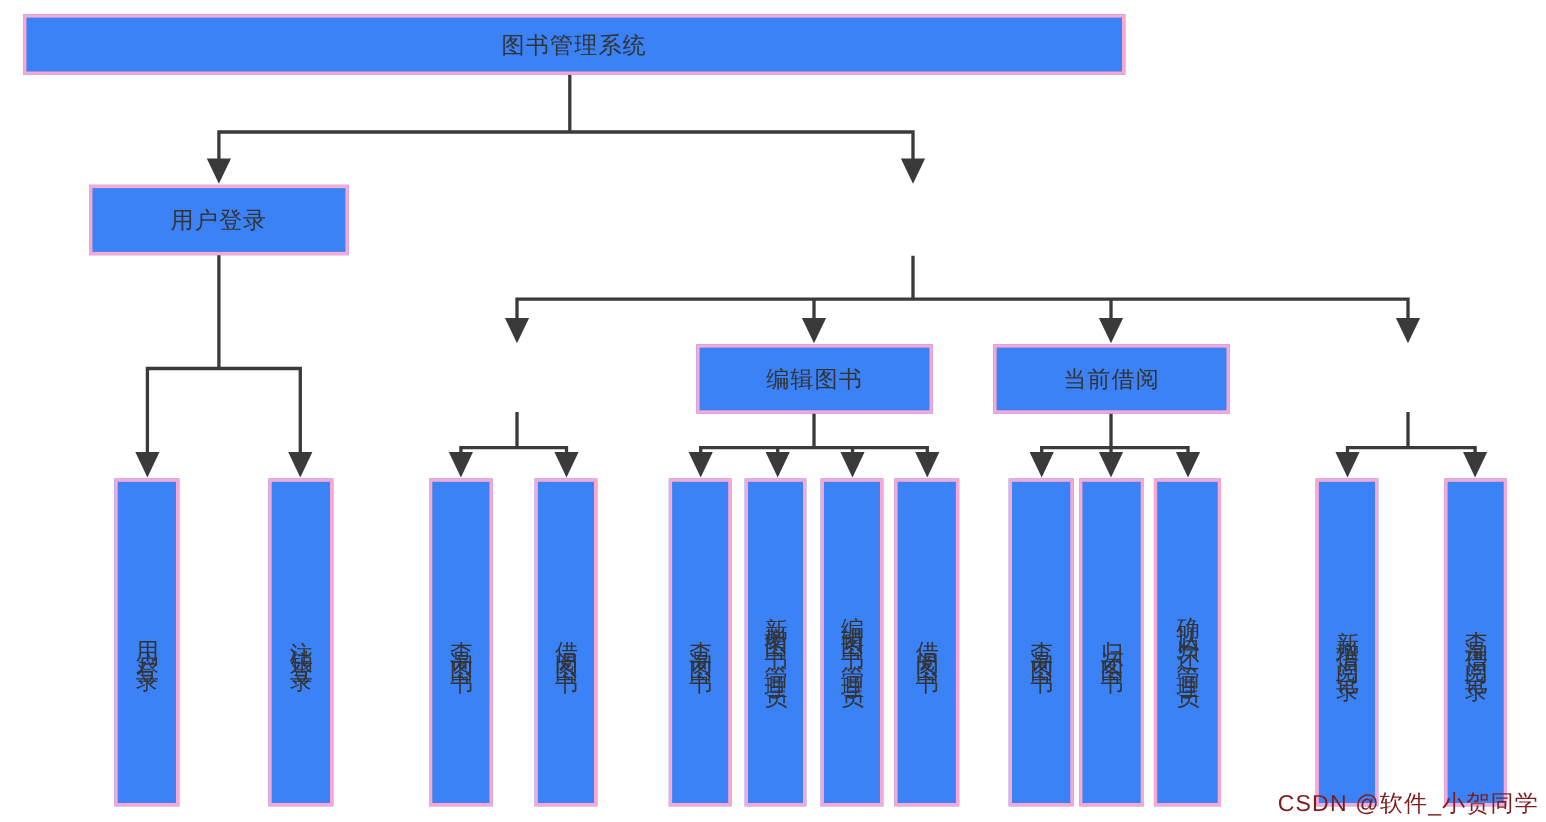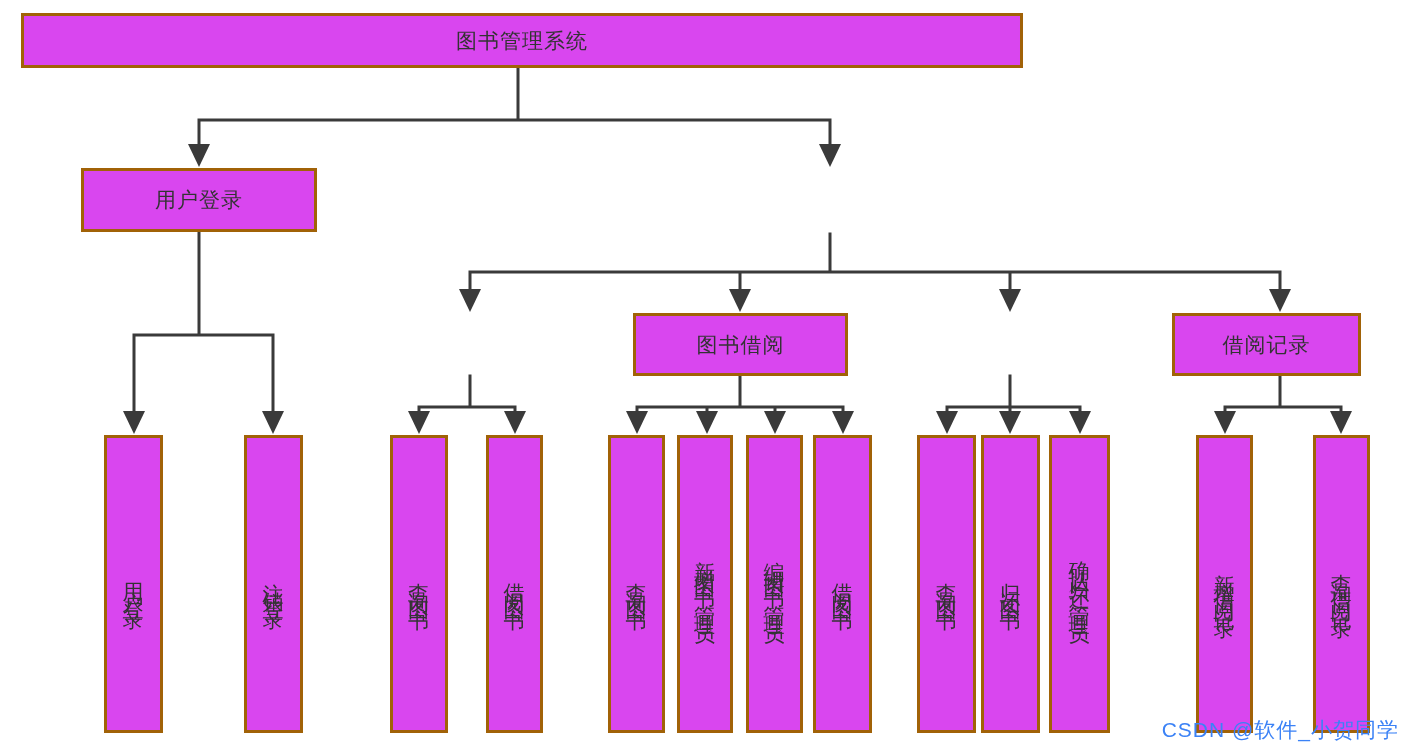--- a/index.html
+++ b/index.html
@@ -9,22 +9,22 @@
     height: 747px;
     background: #ffffff;
     font-family: "Liberation Sans", "DejaVu Sans", sans-serif;
     color: #333333;
     overflow: hidden;
   }
   #wires { position: absolute; left: 0; top: 0; pointer-events: none; }
   .box {
     position: absolute;
     box-sizing: border-box;
-    border: 3px solid #a16207;
-    background: #d946ef;
+    border: 3px solid #f9a8d4;
+    background: #3b82f6;
     display: flex;
     align-items: center;
     justify-content: center;
     font-size: 21px;
     letter-spacing: 1px;
     white-space: nowrap;
   }
   .vbox {
     writing-mode: vertical-rl;
     text-orientation: mixed;
@@ -56,21 +56,21 @@
   #b-cb-query    { left: 917px;  width: 59px; }
   #b-cb-return   { left: 981px;  width: 59px; }
   #b-cb-confirm  { left: 1049px; width: 61px; }
   #b-br-add      { left: 1196px; width: 57px; }
   #b-br-query    { left: 1313px; width: 57px; }
   #watermark {
     position: absolute;
     right: 6px;
     bottom: 3px;
     font-size: 21px;
-    color: #3b82f6;
+    color: #7f1d1d;
     letter-spacing: 1px;
     white-space: nowrap;
   }
 </style>
 </head>
 <body>
 
 <div id="canvas">
 
   <svg id="wires" width="1405" height="747" viewBox="0 0 1405 747">
@@ -117,22 +117,22 @@
 
       <polygon points="1225,434 1214,411 1236,411"></polygon>
       <polygon points="1341,434 1330,411 1352,411"></polygon>
     </g>
   </svg>
 
   <div class="box" id="b-root">图书管理系统</div>
 
   <div class="box" id="b-user-login">用户登录</div>
 
-  <div class="box" id="b-borrowing">图书借阅</div>
-  <div class="box" id="b-records">借阅记录</div>
+  <div class="box" id="b-borrowing">编辑图书</div>
+  <div class="box" id="b-current">当前借阅</div>
 
   <div class="box vbox" id="b-ul-login">用户登录</div>
   <div class="box vbox" id="b-ul-logout">注销登录</div>
 
   <div class="box vbox" id="b-nb-query">查询图书</div>
   <div class="box vbox" id="b-nb-borrow">借阅图书</div>
 
   <div class="box vbox" id="b-bb-query">查询图书</div>
   <div class="box vbox" id="b-bb-add">新增图书（管理员）</div>
   <div class="box vbox" id="b-bb-edit">编辑图书（管理员）</div>

